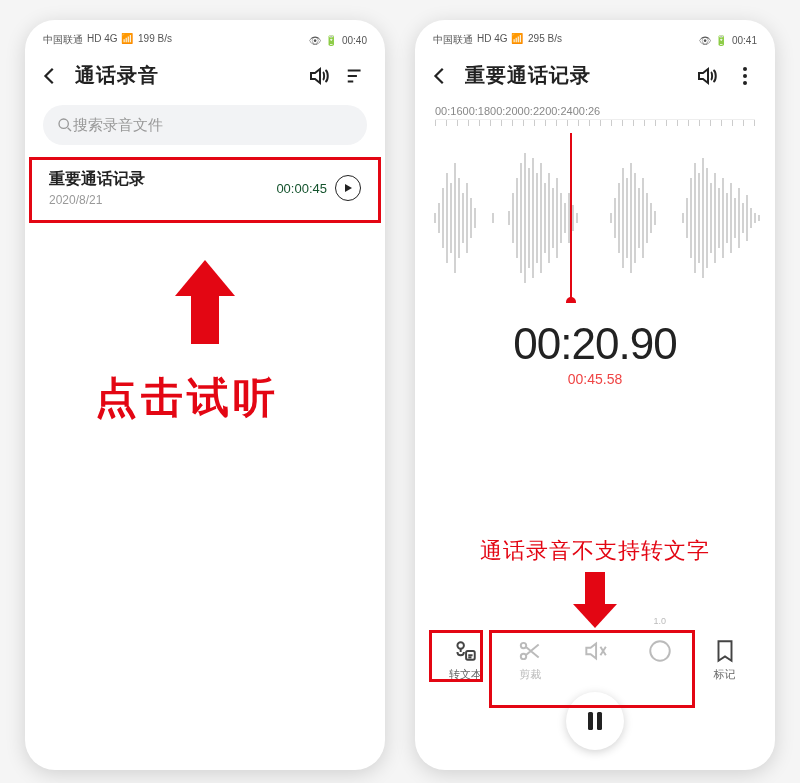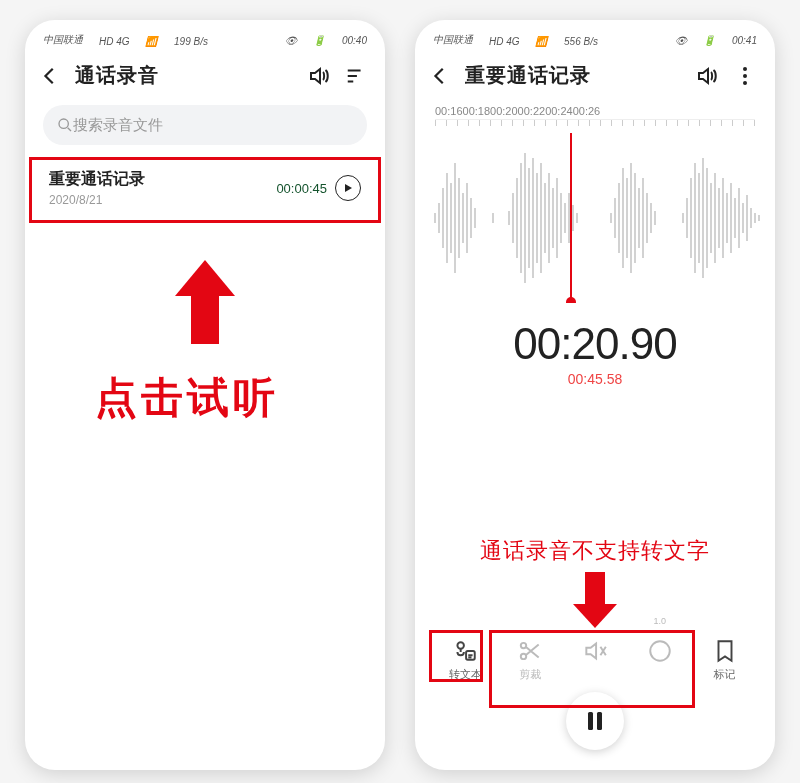--- a/index.html
+++ b/index.html
@@ -27,21 +27,21 @@
   .status-bar {
     height: 24px;
     display: flex;
     justify-content: space-between;
     align-items: center;
     padding: 0 18px;
     font-size: 11px;
     color: #555;
     margin-top: 8px;
   }
-  .status-left, .status-right { display:flex; align-items:flex-end; gap:16px;font-style:italic; }
+  .status-left, .status-right { display:flex; align-items:flex-start; gap:4px; }
   .status-left span, .status-right span { font-size:10px; }
   .topbar {
     display:flex;
     align-items:center;
     padding: 10px 18px 10px 14px;
     gap: 14px;
   }
   .back-arrow { width:22px; height:22px; stroke:#222; stroke-width:2.4; fill:none; }
   .topbar-title { font-size:20px; font-weight:600; color:#222; flex:1; letter-spacing:1px; }
   .topbar-icon { width:24px; height:24px; stroke:#222; stroke-width:2; fill:none; }
@@ -288,21 +288,21 @@
   </div>
   <div class="anno-text" style="left:70px; top:350px;">点击试听</div>
 </div>
 
 <div class="phone">
   <div class="status-bar">
     <div class="status-left">
       <span>中国联通</span>
       <span>HD 4G</span>
       <span>📶</span>
-      <span>556 B/s</span>
+      <span>295 B/s</span>
     </div>
     <div class="status-right">
       <span>👁</span>
         <span>🔋</span>
       <span>00:41</span>
     </div>
   </div>
 
   <div class="topbar">
     <svg class="back-arrow" viewBox="0 0 24 24">

